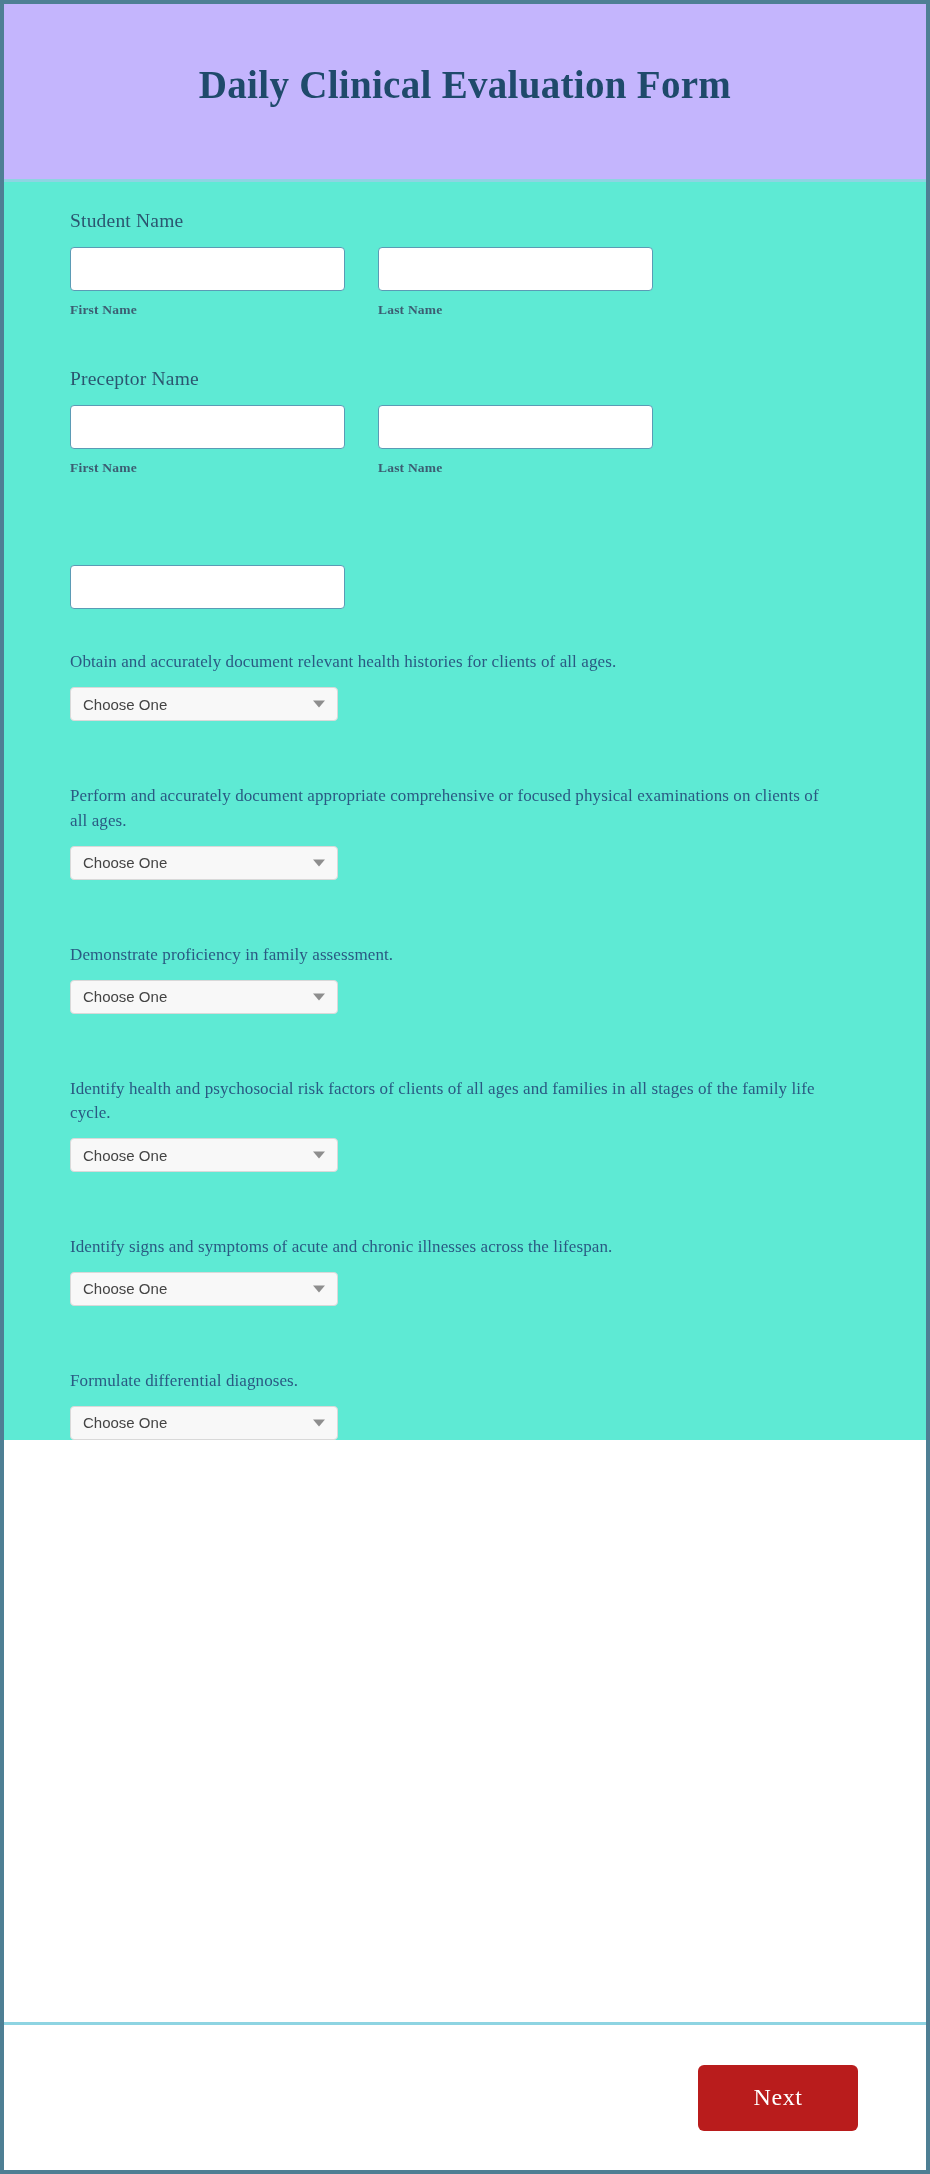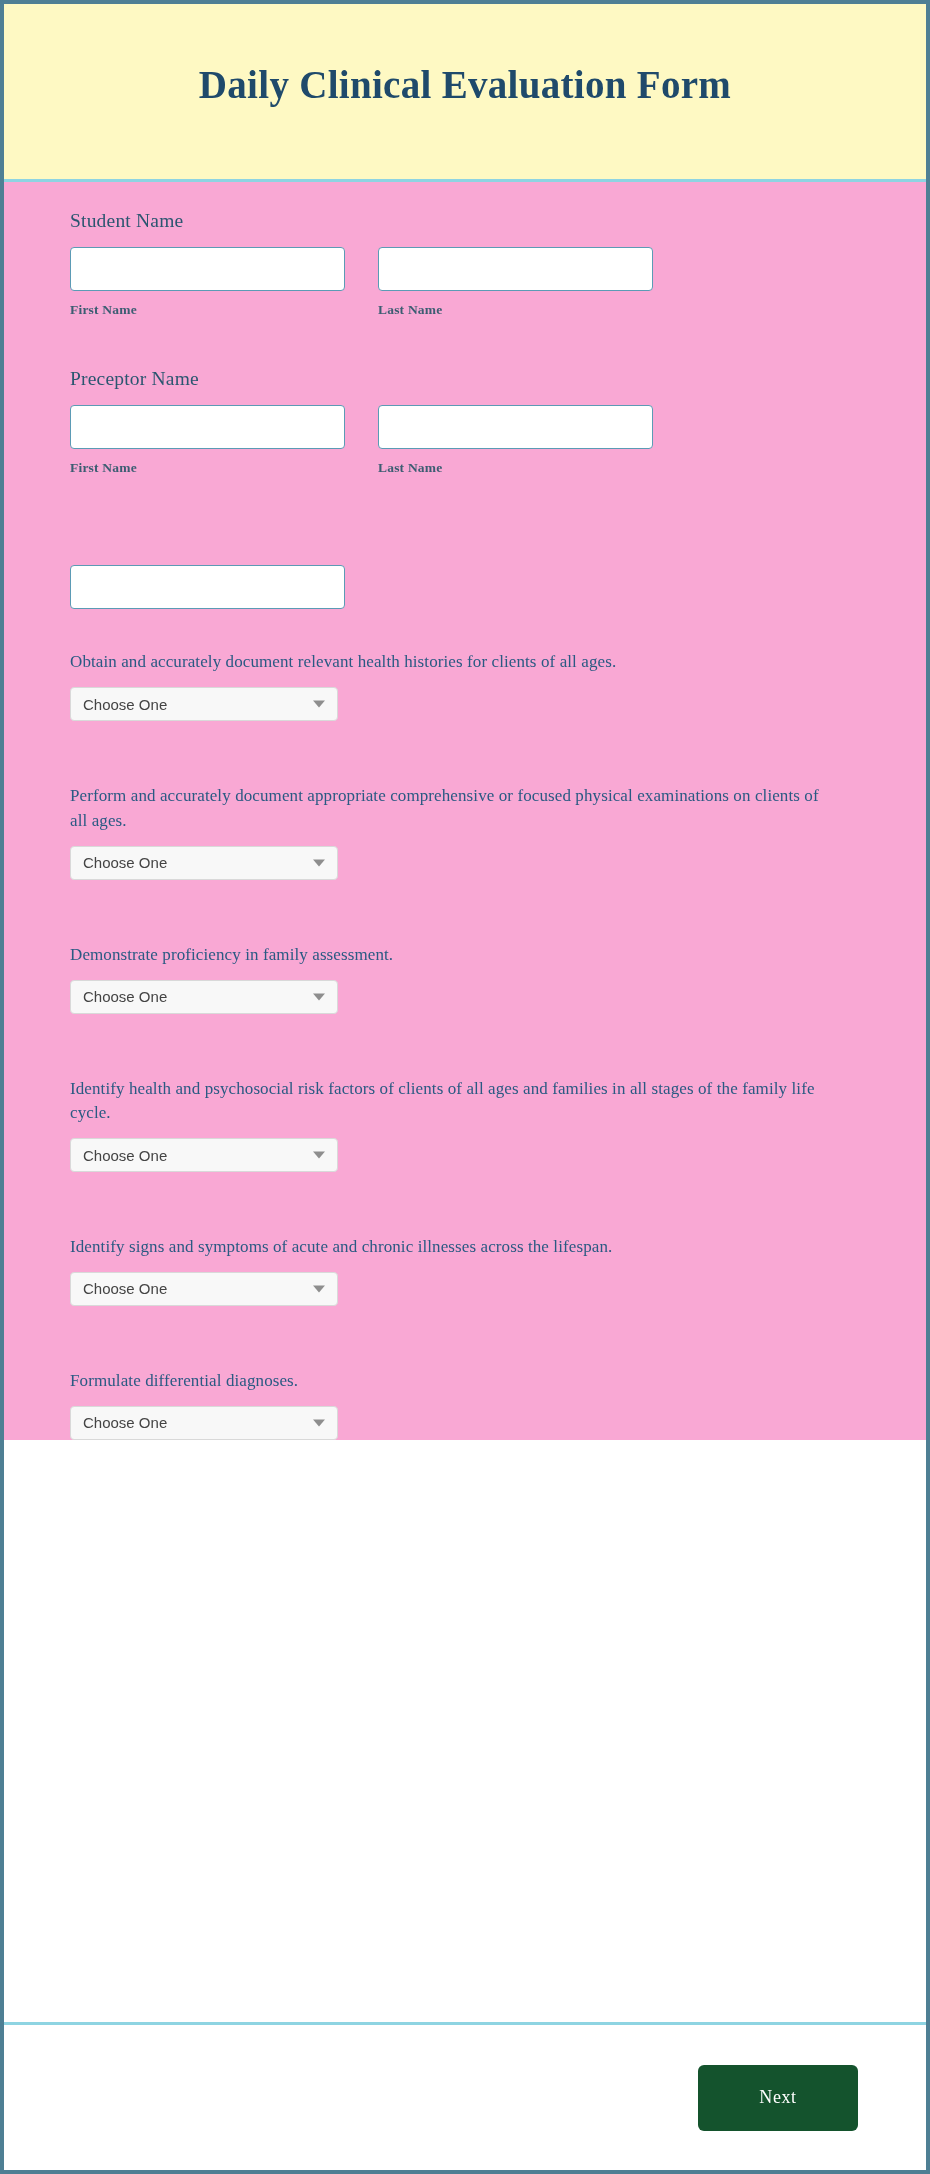--- a/index.html
+++ b/index.html
@@ -23,37 +23,37 @@
     background: #ffffff;
   }
 
   
   .form-header {
     height: 178px;
     border-bottom: 3px solid #8ed4e2;
     display: flex;
     align-items: center;
     justify-content: center;
-    background: #fef9c3;
+    background: #c4b5fd;
   }
   .form-title {
     font-family: "Liberation Serif", "DejaVu Serif", serif;
     font-size: 39px;
     font-weight: bold;
     color: #1f4a6b;
     letter-spacing: 0.3px;
     margin: 0;
     padding-bottom: 14px;
     text-align: center;
   }
 
   
   .form-body {
     padding: 26px 66px 0 66px;
-    background: #f9a8d4;
+    background: #5eead4;
   }
 
   .field-block { margin-bottom: 0; }
 
   .field-label {
     font-family: "Liberation Serif", "DejaVu Serif", serif;
     font-size: 19.5px;
     color: #2b5670;
     letter-spacing: 0.2px;
     margin: 0 0 13px 0;
@@ -152,26 +152,26 @@
     border-top: 3px solid #8ed4e2;
     background: #ffffff;
     display: flex;
     align-items: center;
     justify-content: flex-end;
     padding-right: 68px;
   }
   .next-button {
     width: 160px;
     height: 66px;
-    background: #14532d;
+    background: #b91c1c;
     color: #ffffff;
     border: none;
     border-radius: 6px;
     font-family: "Liberation Serif", "DejaVu Serif", serif;
-    font-size: 18px;
+    font-size: 24px;
     letter-spacing: 0.6px;
     cursor: pointer;
   }
 </style>
 </head>
 <body>
 
 <div class="form-frame">
 
   <div class="form-header">

